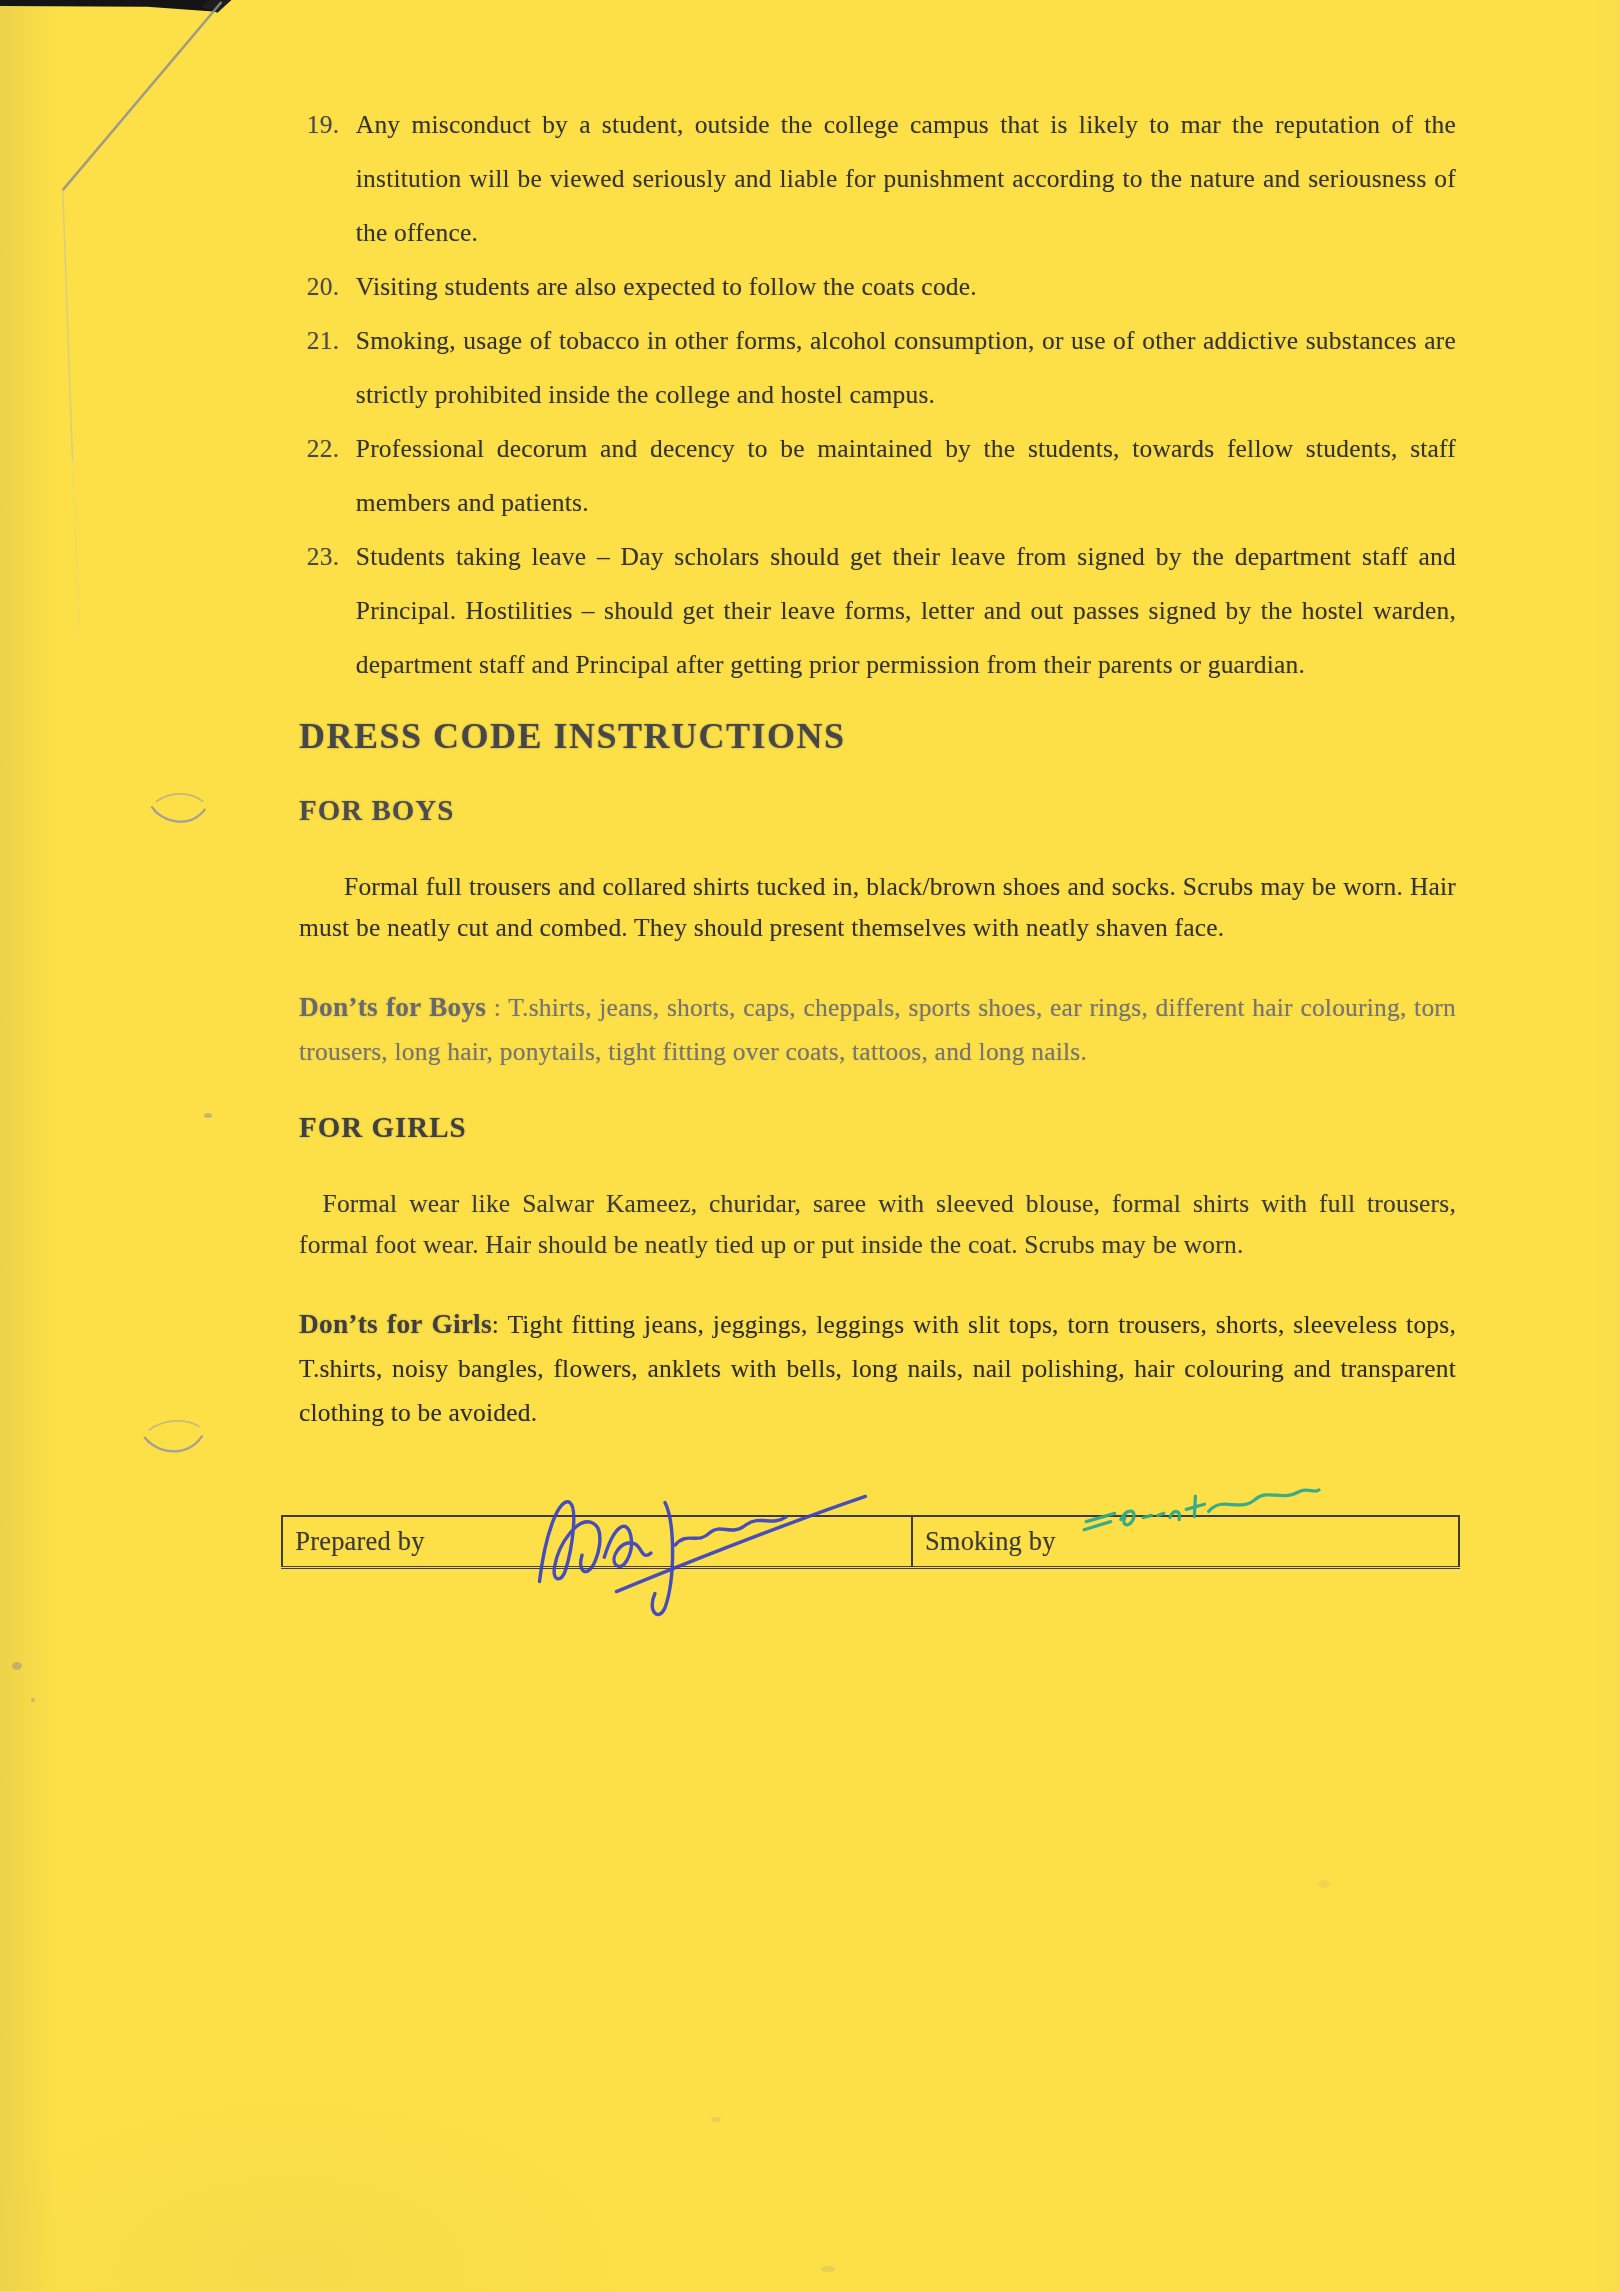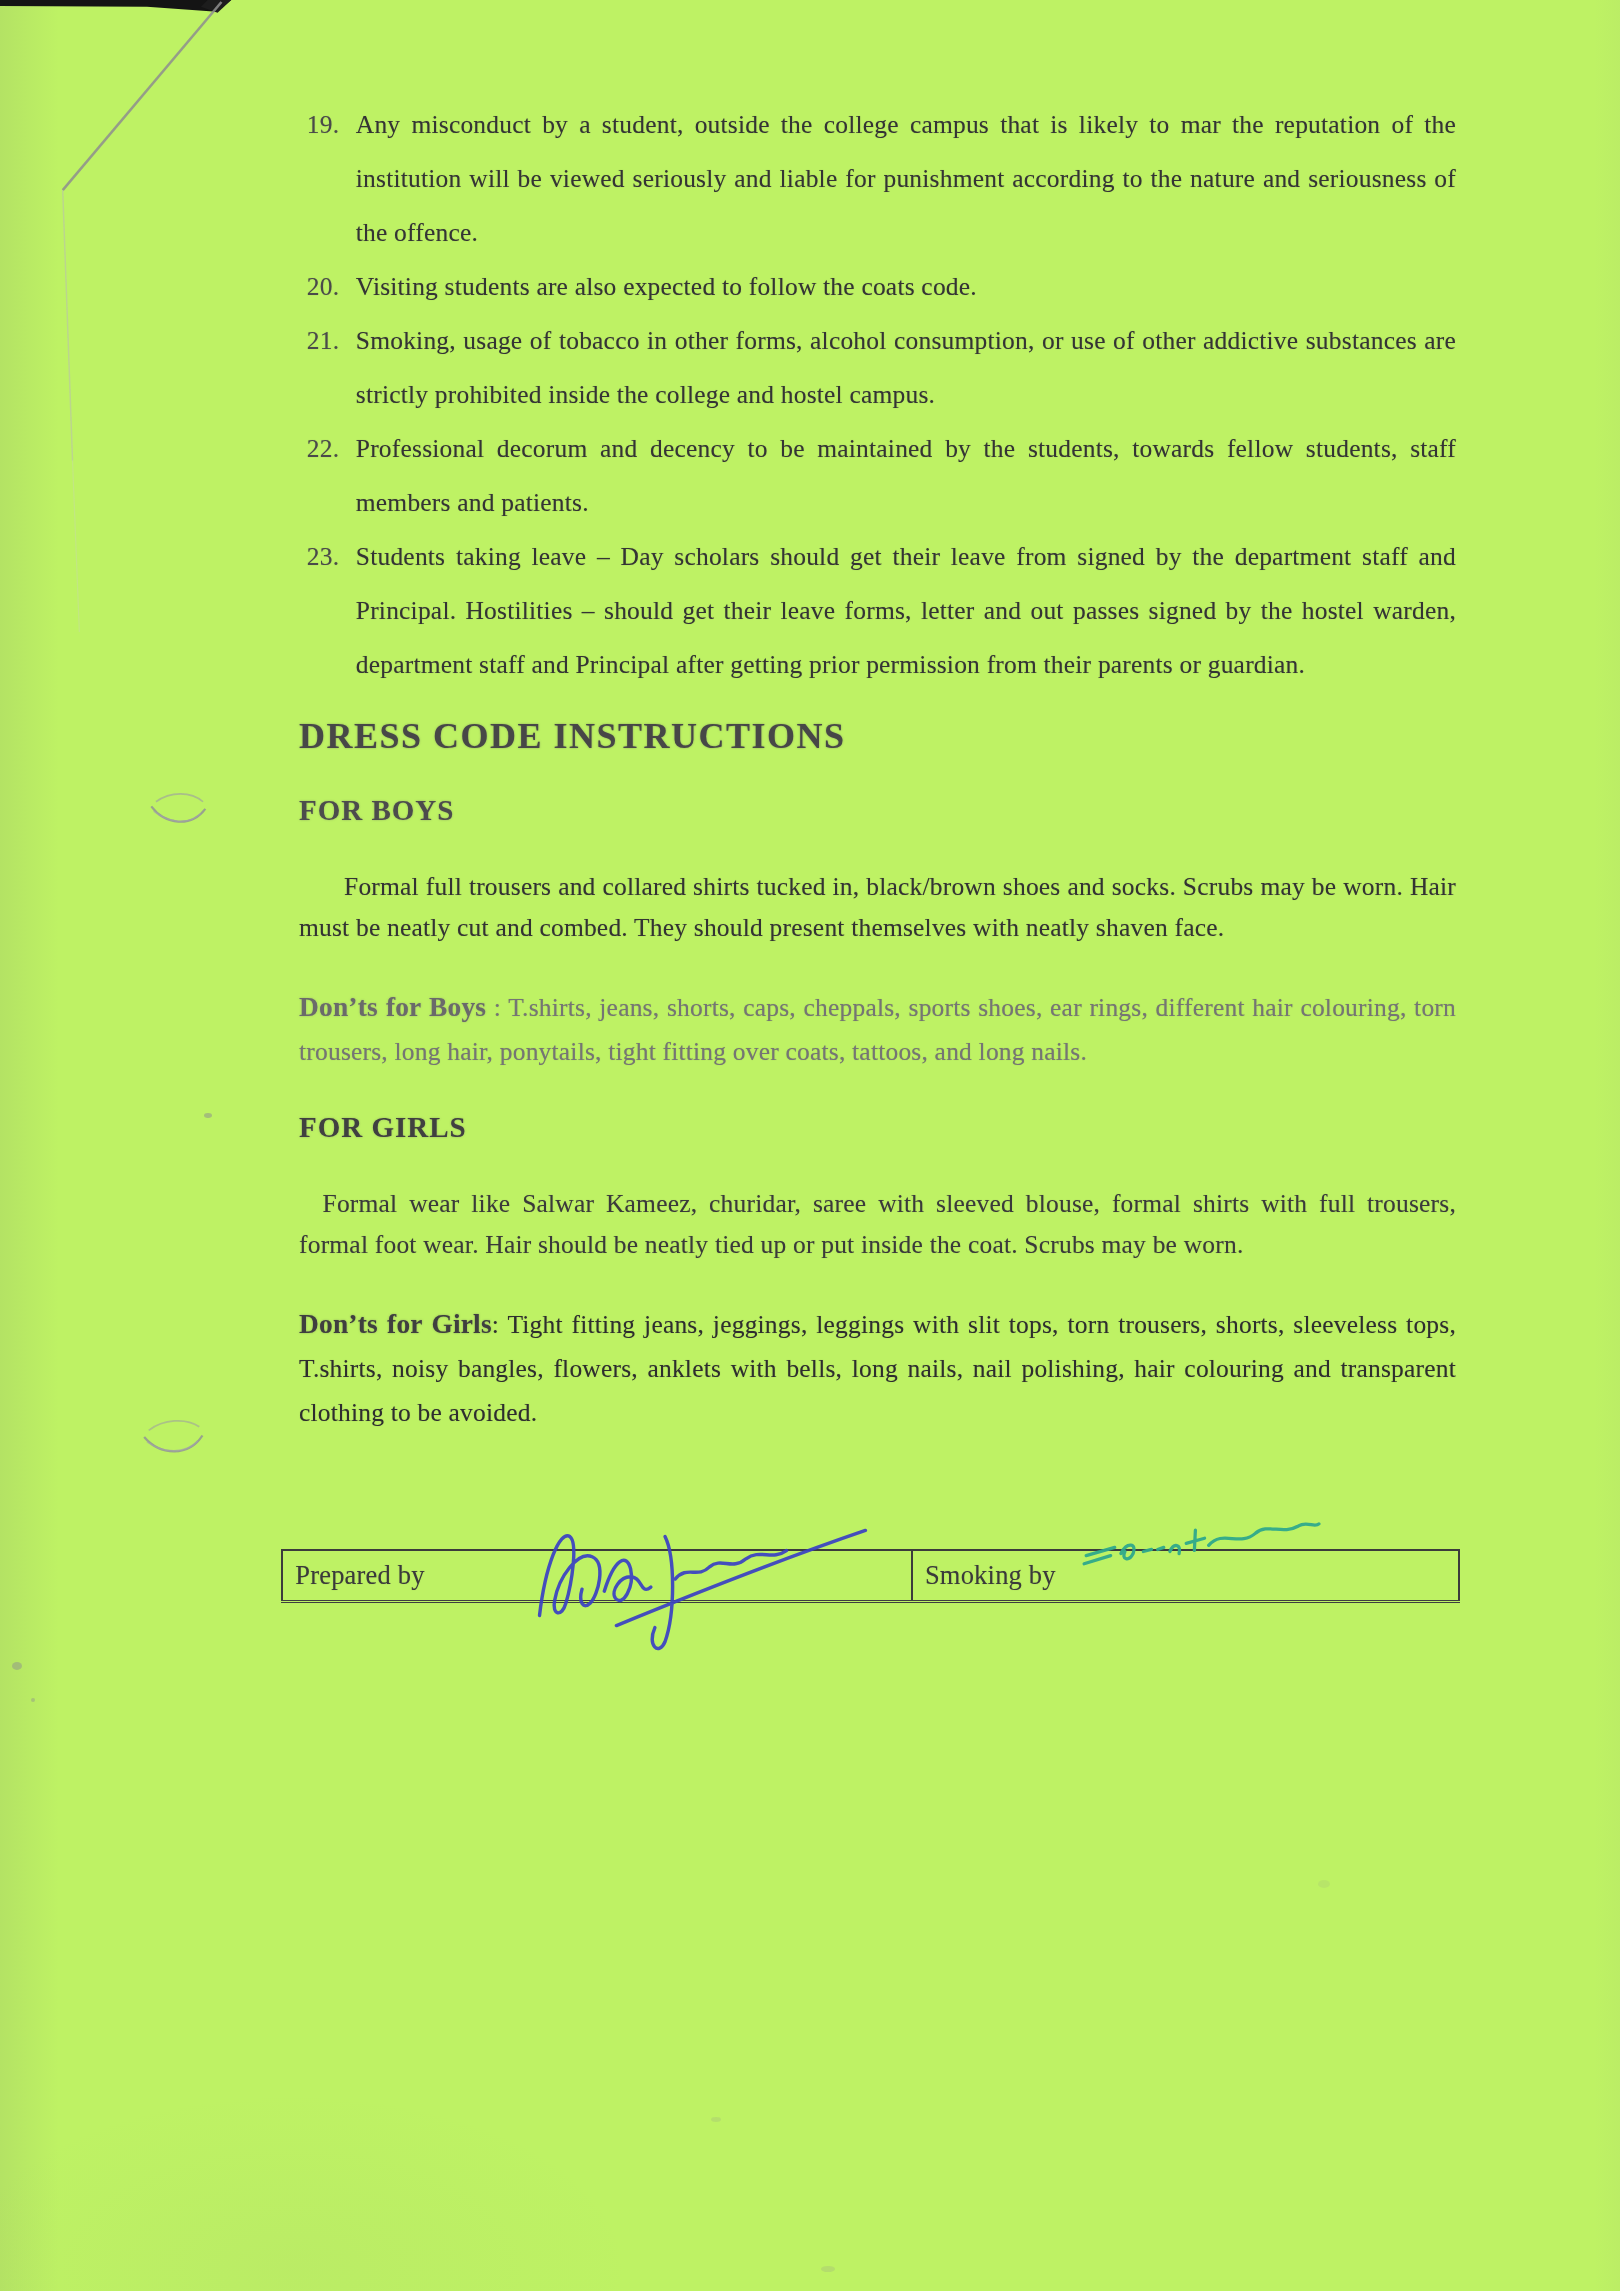--- a/index.html
+++ b/index.html
@@ -1,20 +1,20 @@
 <!DOCTYPE html>
 <html><head>
 <meta charset="utf-8">
 <style>
   html,body{margin:0;padding:0;background:#e8e8e8;}
   .page{
     position:relative;
     width:1620px;height:2292px;
     margin:0 auto;
-    background:#bef264;
+    background:#fde047;
     overflow:hidden;
     font-family:"Liberation Serif", serif;
     color:#2b2b2b;
   }
   
   .page::before{
     content:"";position:absolute;inset:0;pointer-events:none;
     background:
       linear-gradient(90deg, rgba(90,90,100,.10), rgba(0,0,0,0) 59px),
       linear-gradient(270deg, rgba(120,120,130,.04), rgba(0,0,0,0) 25.5px),
@@ -47,21 +47,21 @@
   .para.girls{text-indent:23.5px;color:#3a3a3a;}
   .donts{
     margin-top:37px;font-size:25.5px;line-height:44px;text-align:justify;color:#2e2e2e;
   }
   .donts .label{font-weight:bold;font-size:27.4px;}
   .donts.boys .label{color:#6a6a6a;text-shadow:0 0 2px rgba(120,120,120,.5);}
   .donts.boys .lead{color:#757575;}
   .donts.girls .label{color:#3f3f3f;text-shadow:0 0 2px rgba(90,90,90,.5);}
   
   .sig-table{
-    margin-top:114px;margin-left:-17.6px;width:1179px;
+    margin-top:80px;margin-left:-17.6px;width:1179px;
     border-collapse:collapse;table-layout:fixed;
     font-size:26.5px;color:#3a3a3a;
   }
   .sig-table td{
     border:2px solid #3c3c3c;position:relative;vertical-align:top;
     padding:2px 3.9px 2px 11.8px;
   }
   .sig-table tr.hdr td{height:45px;border-bottom:3.9px double #3f3f3f;}
   .sig-table .cell-label{line-height:45px;display:inline-block;}
   .sig-table .name-line{line-height:39px;display:block;}

